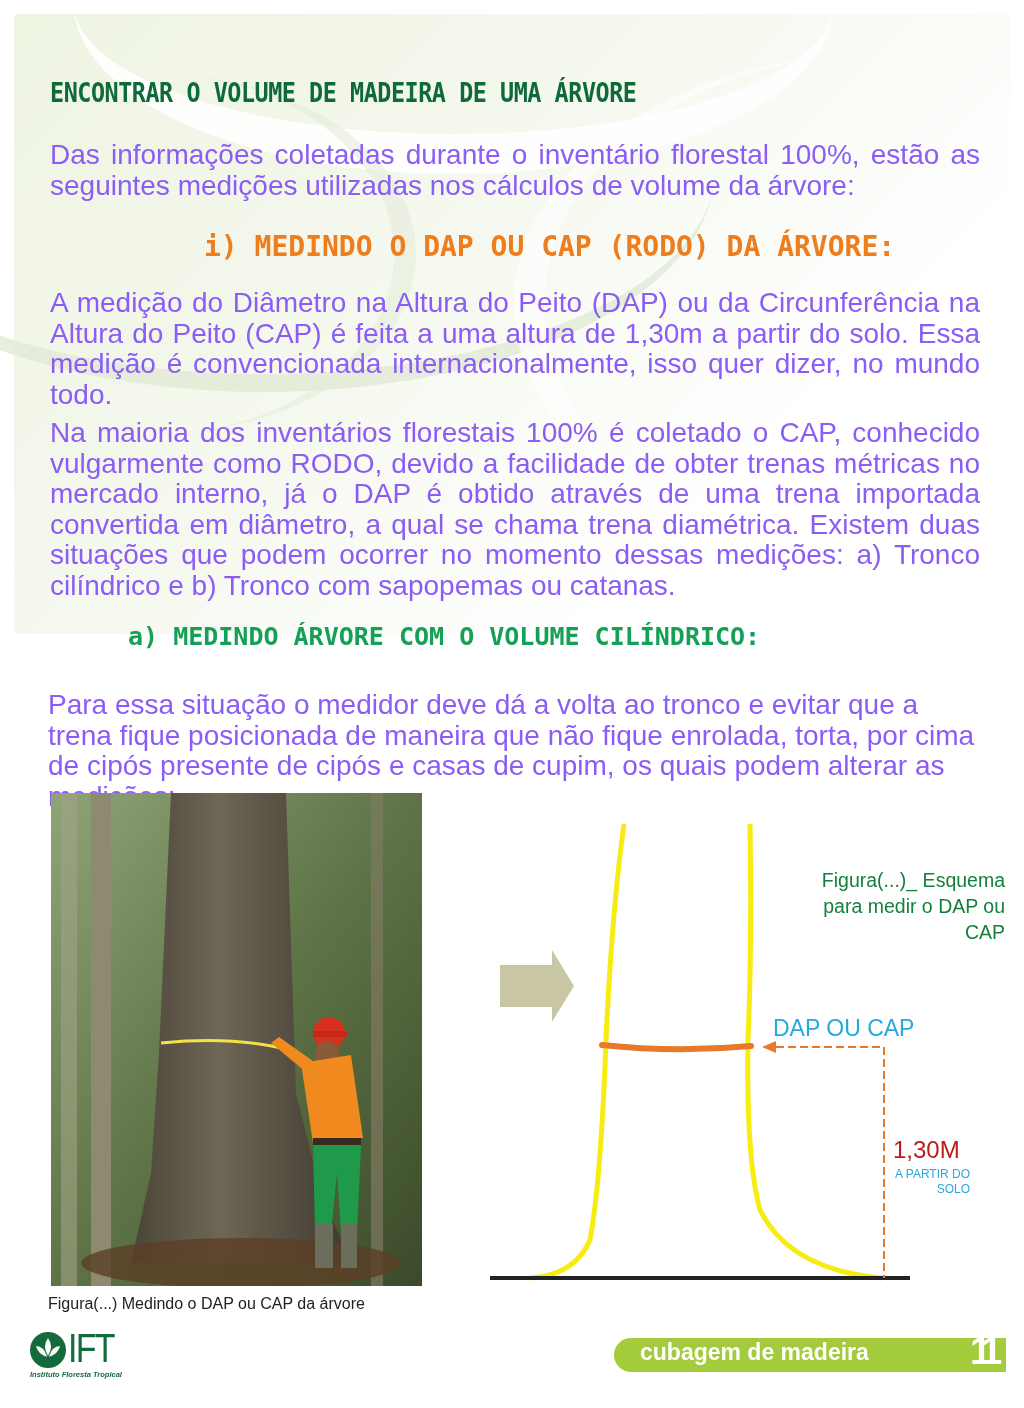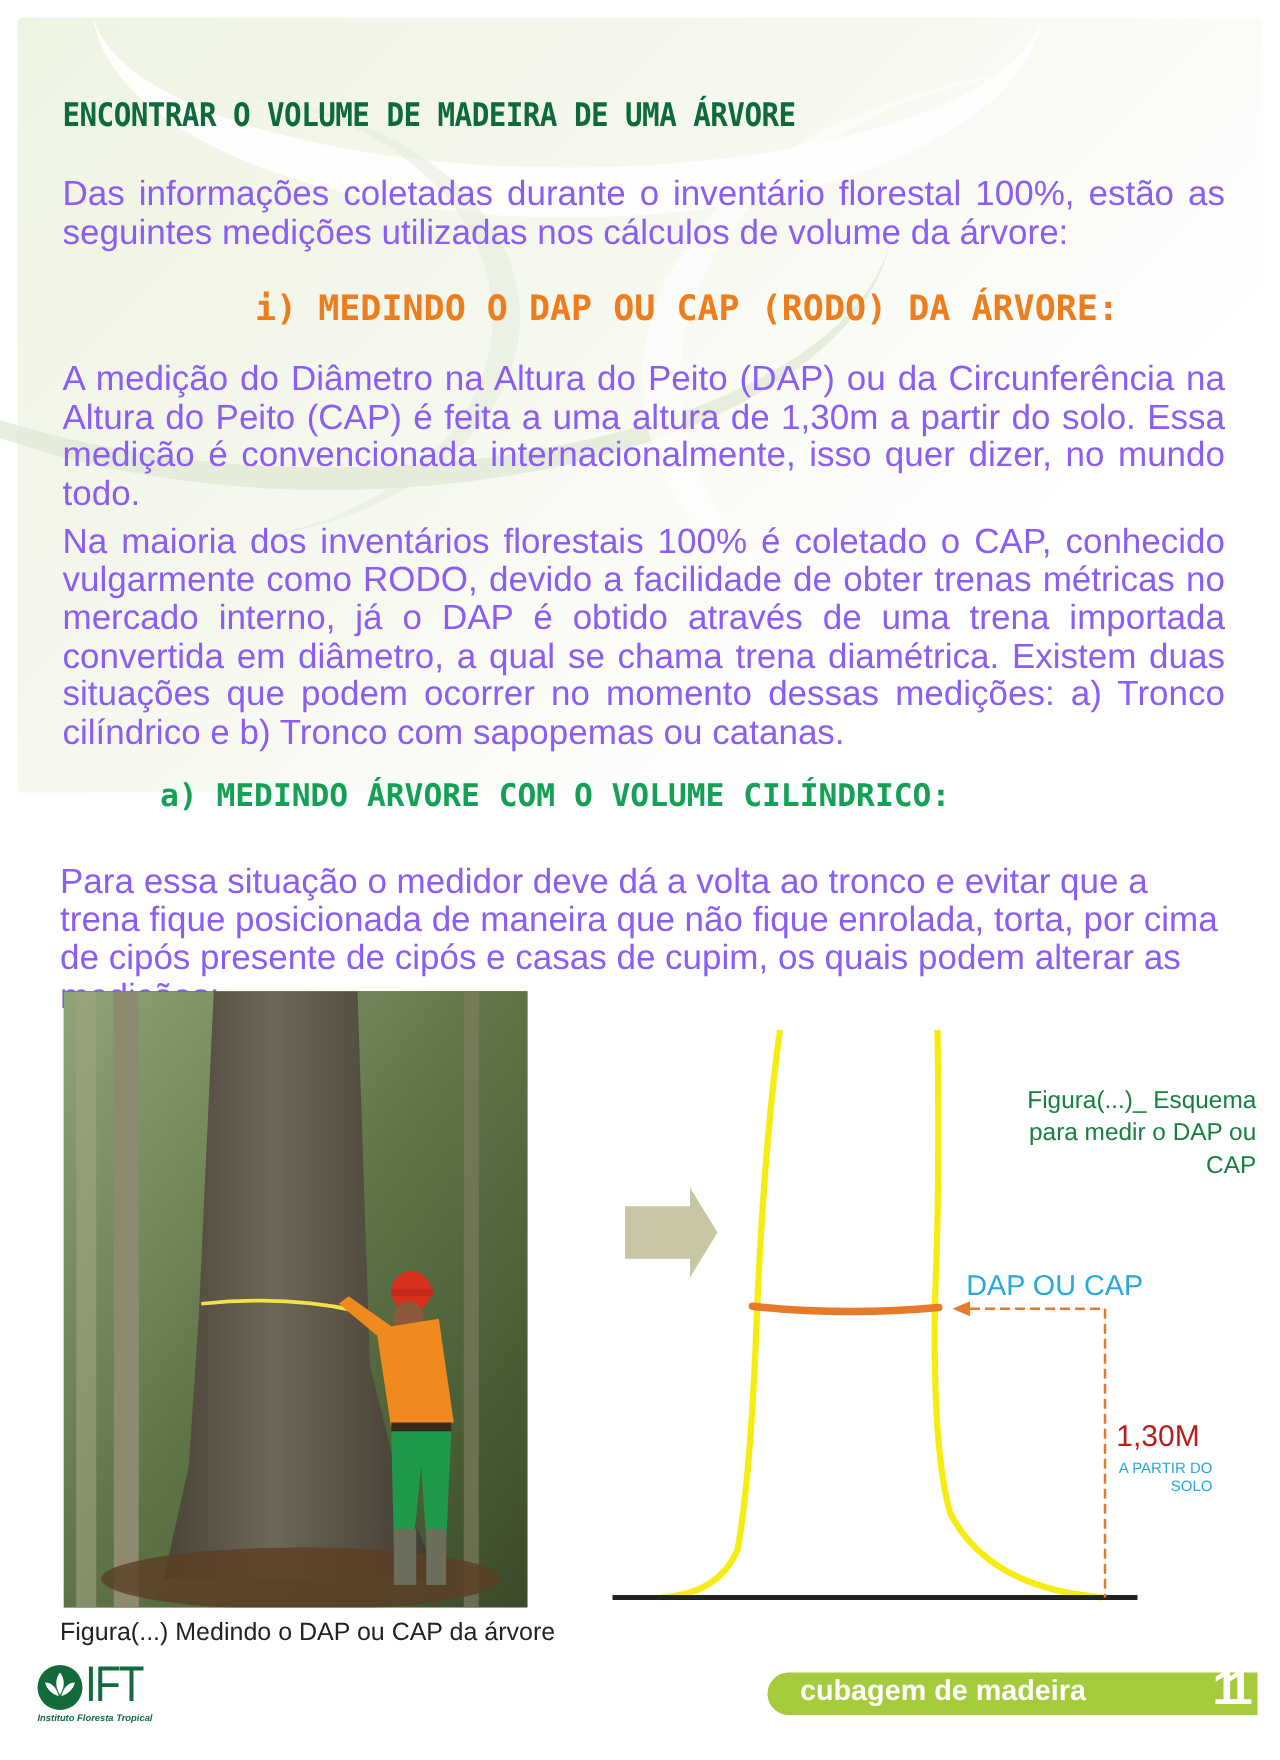--- a/index.html
+++ b/index.html
@@ -12,21 +12,21 @@
   .mono { font-family:"DejaVu Sans Mono", "Liberation Mono", monospace; font-weight:bold; }
   .title { position:absolute; left:50px; top:78px; font-size:26px; color:#0f6a3a; letter-spacing:-0.5px; transform:scaleX(0.9); transform-origin:left; }
   .para { position:absolute; left:50px; width:930px; font-size:28px; line-height:30.5px; color:#8b5cf6; text-align:justify; }
   .p1 { top:140px; }
   .sec1 { position:absolute; left:204px; top:230px; font-size:28px; color:#ee7d1e; }
   .p2 { top:288px; }
   .p3 { top:418px; }
   .sec2 { position:absolute; left:128px; top:622px; font-size:25px; color:#14a055; }
   .p4 { top:654px; left:48px; width:940px; text-align:left;margin-top:36px; }
   .photo { position:absolute; left:51px; top:793px; width:371px; height:493px; overflow:hidden; background:#4a5b3a; }
-  .caption1 { position:absolute; left:48px; top:1295px; font-size:20px; color:#222; }
+  .caption1 { position:absolute; left:48px; top:1295px; font-size:16px; color:#222; }
   .diagram { position:absolute; left:480px; top:800px; width:540px; height:500px; }
   .fig2cap { position:absolute; left:780px; top:823px; width:225px; font-size:19.5px; line-height:26px; color:#15803d; text-align:right;margin-top:44px; }
   .lbl-dap { position:absolute; left:773px; top:1015px; font-size:23px; color:#29a8df; }
   .lbl-130 { position:absolute; left:893px; top:1136px; font-size:24px; color:#b91c1c; }
   .lbl-partir { position:absolute; left:892px; top:1167px; width:78px; text-align:right; font-size:12px; line-height:15px; color:#29a8df; }
   .logo { position:absolute; left:28px; top:1330px; width:110px; height:52px; }
   .logo-text { position:absolute; left:30px; top:1370px; font-size:7.5px; color:#136b3c; font-weight:bold; font-style:italic; }
   .ift { position:absolute; left:68px; top:1326px; font-size:40px; color:#136b3c; letter-spacing:-2px; font-family:"Liberation Sans", sans-serif; transform:scaleX(0.85); transform-origin:left; }
   .footer-bar { position:absolute; left:614px; top:1338px; width:392px; height:34px; background:#a4cb3c; border-radius:18px 0 0 18px; }
   .footer-text { position:absolute; left:640px; top:1339px; font-size:23px; font-weight:bold; color:#ffffff;text-align:center; }

